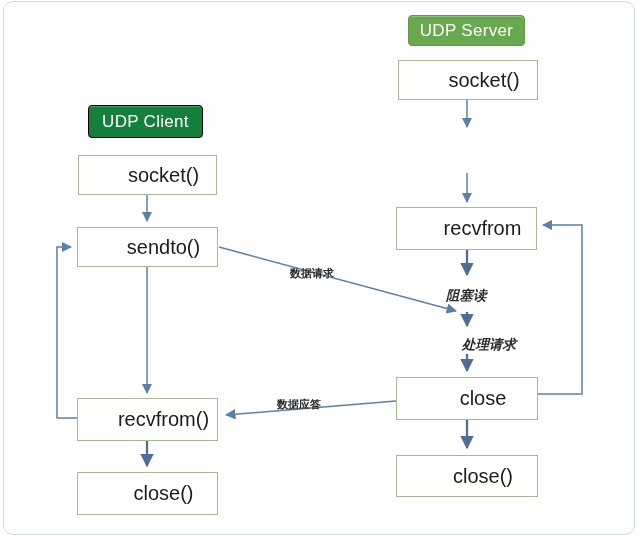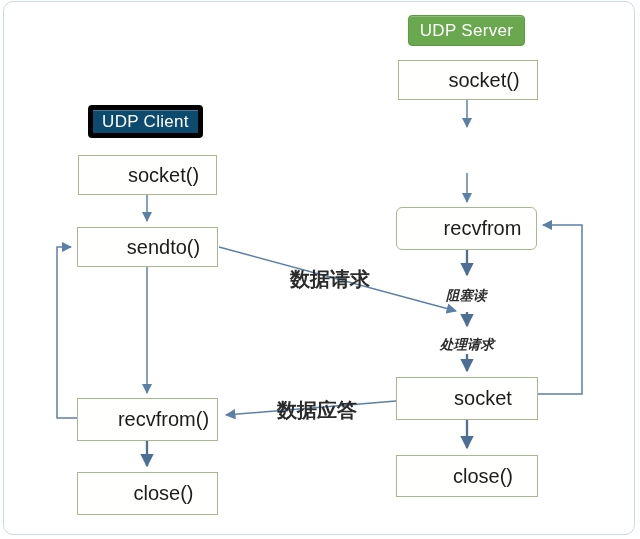--- a/index.html
+++ b/index.html
@@ -36,28 +36,28 @@
   }
   .hdr {
     position: absolute;
     display: flex; align-items: center; justify-content: center;
     font-size: 17px; color: #ffffff;
     border-radius: 4px;
     box-sizing: border-box;
     letter-spacing: 0.3px;
   }
   .hdr-server { background: #69a84e; border: 1px solid #5d9a43; box-shadow: inset 0 1px 0 rgba(255,255,255,0.25); }
-  .hdr-client { background: #0c4a6e; border: 5px solid #000000; box-shadow: inset 0 1px 0 rgba(255,255,255,0.25); }
+  .hdr-client { background: #15803d; border: 1px solid #000000; box-shadow: inset 0 1px 0 rgba(255,255,255,0.25); }
   .lbl {
     position: absolute;
     font-weight: bold;
     color: #2b2b2b;
     white-space: nowrap;
   }
-  .lbl-lg { font-size: 20px; }
+  .lbl-lg { font-size: 11px; }
   .lbl-sm { font-size: 13.5px; font-style: italic; }
 </style>
 </head>
 <body>
 
 <div class="frame"></div>
 
 <div class="canvas">
 
   <svg class="edges" viewBox="0 0 640 539">
@@ -82,28 +82,28 @@
     <line class="thick" x1="467" y1="354" x2="467" y2="371" marker-end="url(#ahb)"></line>
     <line class="thick" x1="467" y1="420" x2="467" y2="448" marker-end="url(#ahb)"></line>
     <polyline points="538,394 582,394 582,225 543,225" marker-end="url(#ah)"></polyline>
 
     <line x1="219" y1="247" x2="456" y2="311" marker-end="url(#ah)"></line>
     <line x1="396" y1="401" x2="226" y2="415" marker-end="url(#ah)"></line>
   </svg>
 
   <div class="hdr hdr-server" style="left:408px; top:15px; width:117px; height:31px;">UDP Server</div>
   <div class="box" style="left:398px; top:60px; width:140px; height:40px;">socket()</div>
-  <div class="box" style="left:396px; top:207px; width:141px; height:43px;border-radius:6px;">recvfrom</div>
-  <div class="box" style="left:396px; top:377px; width:142px; height:43px;">socket</div>
+  <div class="box" style="left:396px; top:207px; width:141px; height:43px;">recvfrom</div>
+  <div class="box" style="left:396px; top:377px; width:142px; height:43px;">close</div>
   <div class="box" style="left:396px; top:455px; width:142px; height:42px;">close()</div>
 
   <div class="hdr hdr-client" style="left:88px; top:105px; width:115px; height:33px;">UDP Client</div>
   <div class="box" style="left:78px; top:155px; width:139px; height:40px;">socket()</div>
   <div class="box" style="left:77px; top:227px; width:141px; height:40px;">sendto()</div>
   <div class="box" style="left:77px; top:398px; width:141px; height:43px;">recvfrom()</div>
   <div class="box" style="left:77px; top:472px; width:141px; height:43px;">close()</div>
 
   <div class="lbl lbl-lg" style="left:290px; top:266px;">数据请求</div>
   <div class="lbl lbl-sm" style="left:446px; top:287px;">阻塞读</div>
-  <div class="lbl lbl-sm" style="left:440px; top:336px;">处理请求</div>
+  <div class="lbl lbl-sm" style="left:462px; top:336px;">处理请求</div>
   <div class="lbl lbl-lg" style="left:277px; top:397px;">数据应答</div>
 
 </div>
 
 </body></html>

